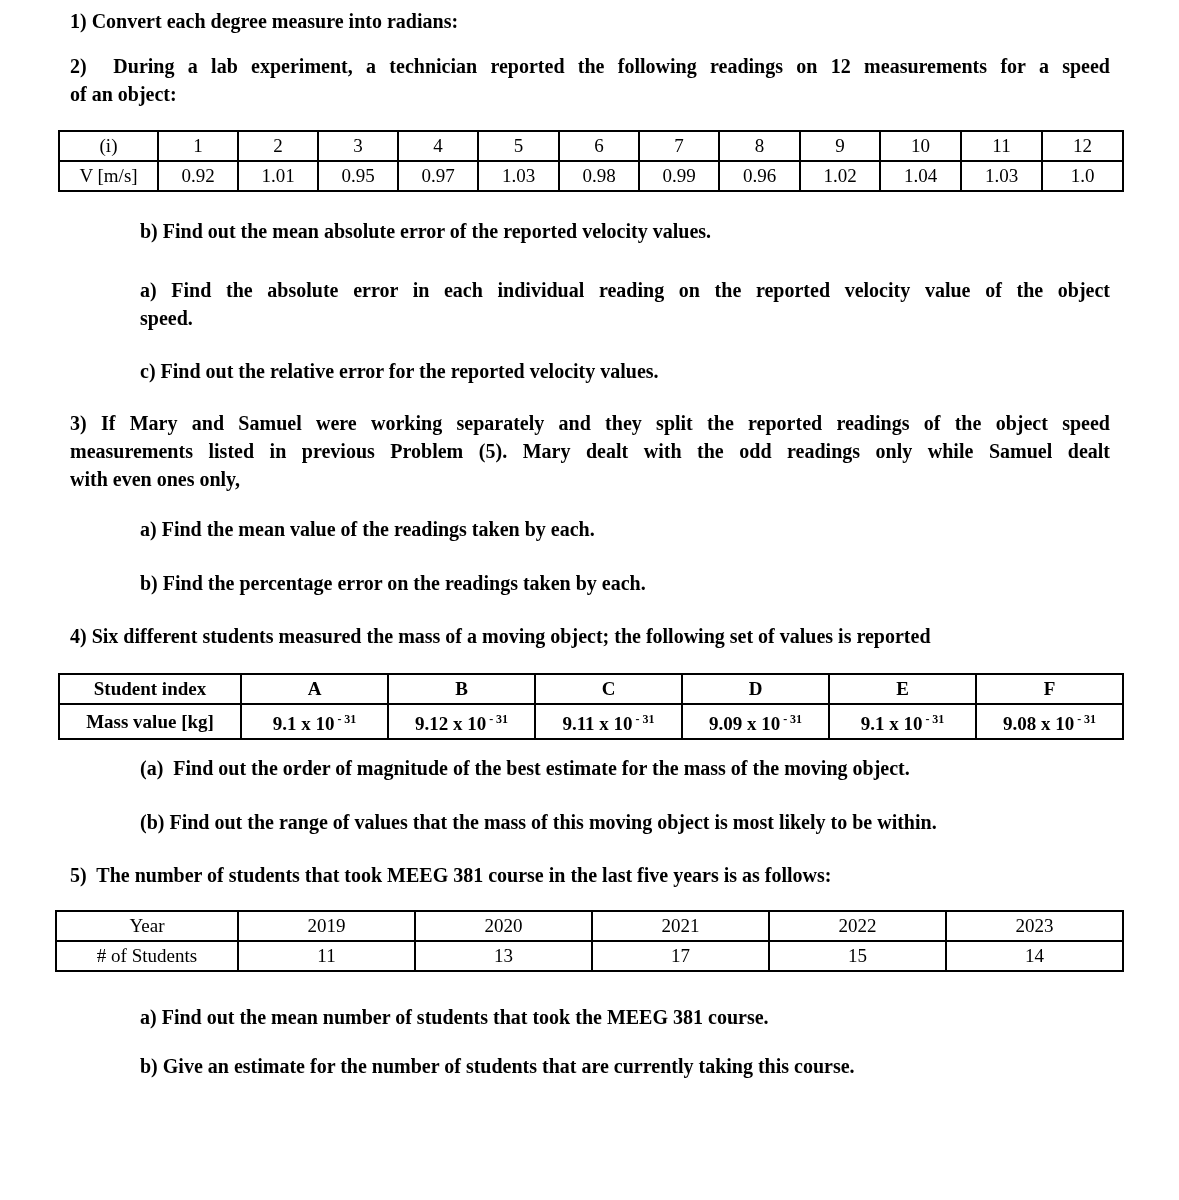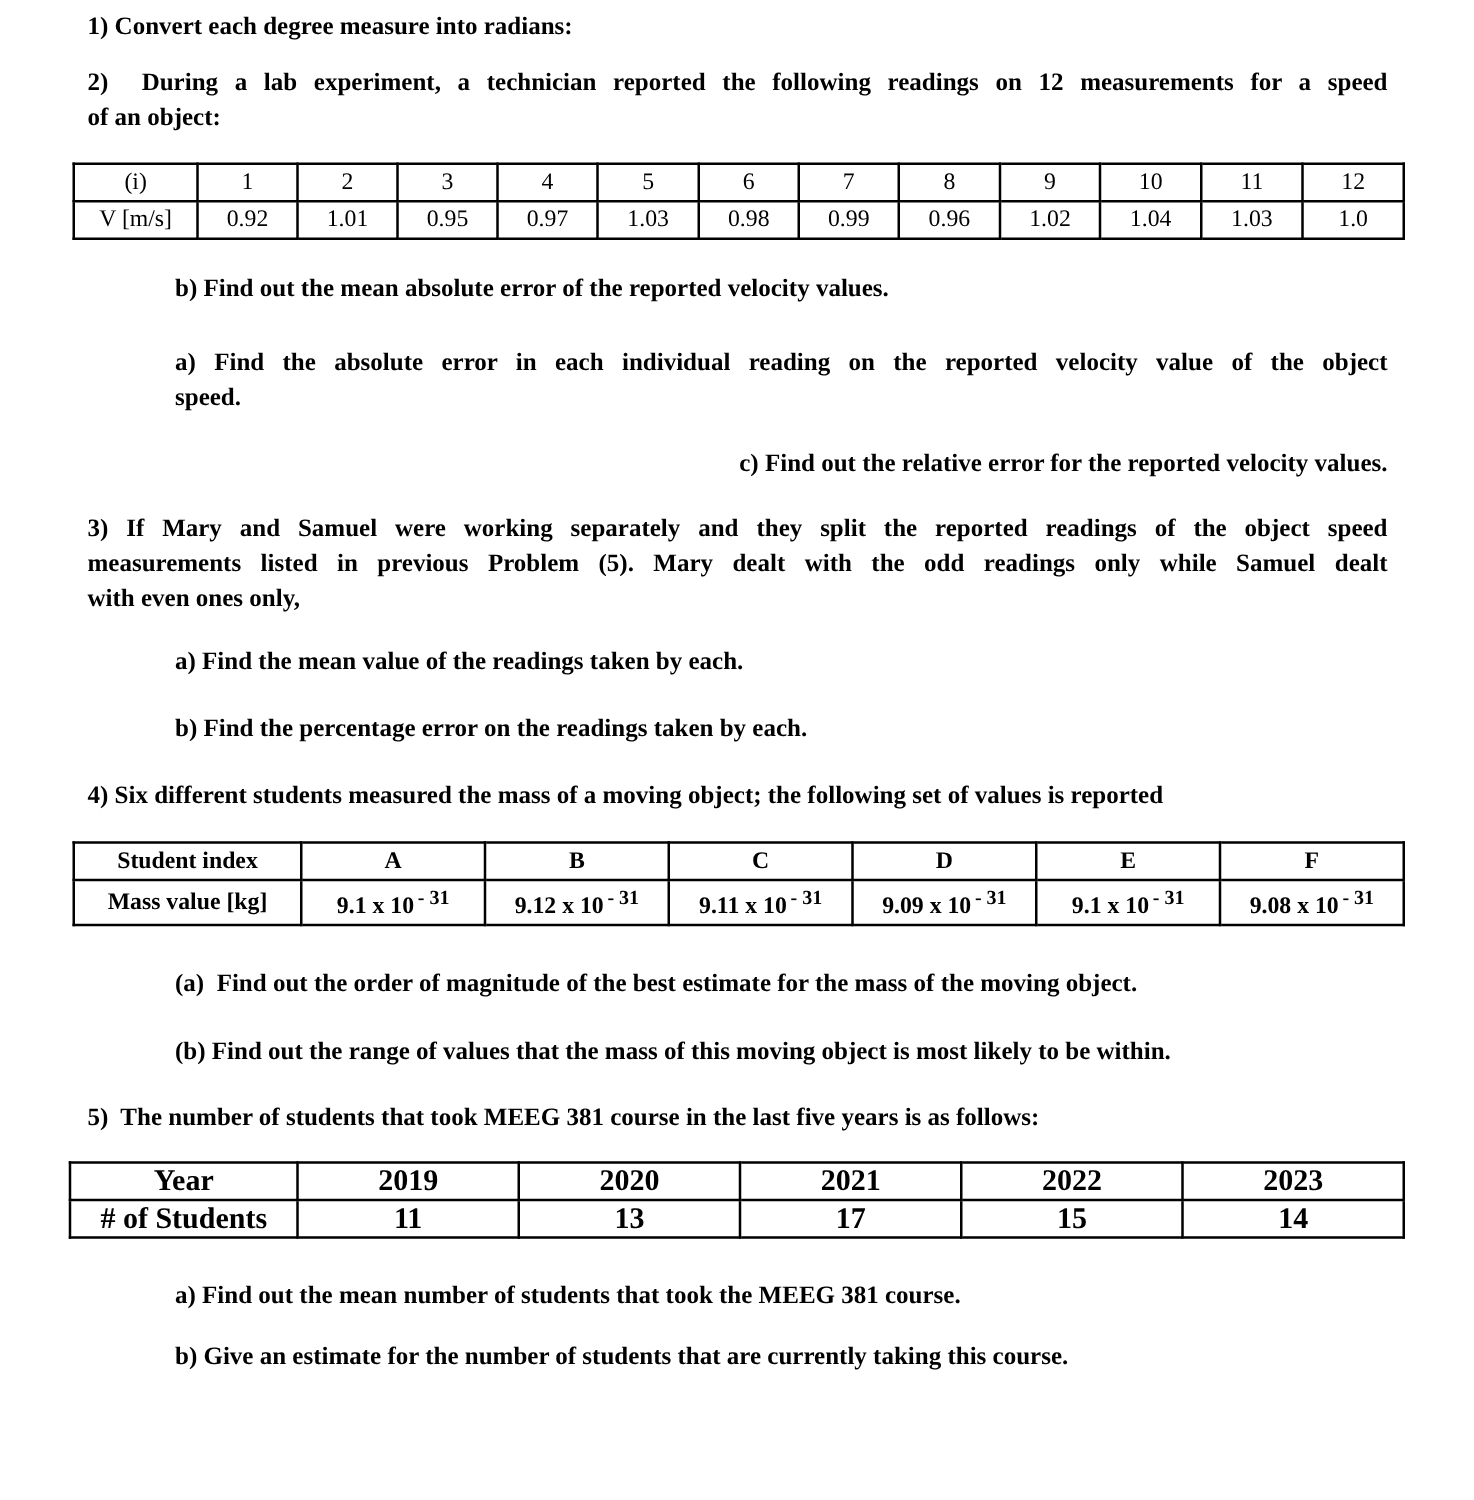--- a/index.html
+++ b/index.html
@@ -17,42 +17,42 @@
     padding-top: 7px;
     overflow: hidden;
   }
   .block { margin-left: 70px; width: 1040px; }
   .indent { margin-left: 140px; width: 970px; }
   .line { white-space: pre-wrap; }
   .just { text-align: justify; text-align-last: justify; }
   .options-row { display: flex; margin-left: 140px; margin-top: 20px; gap: 33px; }
   .option { white-space: pre-wrap; }
   sup.deg { font-size: 13px; font-weight: bold; }
-  sup.exp { font-size: 16px; font-weight: bold; white-space: pre; margin-left: 3px; }
+  sup.exp { font-size: 12px; font-weight: bold; white-space: pre; margin-left: 3px; }
 
   table { border-collapse: collapse; table-layout: fixed; background: #ffffff; }
   td { border: 2px solid #000000; text-align: center; vertical-align: middle; padding: 0; overflow: hidden; }
 
   .tbl-measure { margin-left: 58px; width: 1064px; margin-top: 22px; border: 2px solid #000; }
   .tbl-measure td { height: 27px; font-size: 19px; font-weight: normal; }
 
   .tbl-mass { margin-left: 58px; width: 1064px; margin-top: 23px; border: 2px solid #000; }
   .tbl-mass td { height: 27px; font-size: 19px; font-weight: bold; text-align: center; }
 
   .tbl-students { margin-left: 55px; width: 1067px; margin-top: 21px; border: 2px solid #000; }
-  .tbl-students td { height: 28px; font-size: 24px; font-weight: bold; }
+  .tbl-students td { height: 28px; font-size: 19px; font-weight: normal; }
   .m-p2 { margin-top: 17px; }
   .m-p2a { margin-top: 31px; }
   .m-p2b { margin-top: 25px; }
-  .m-p2c { margin-top: 25px; text-align: right; }
+  .m-p2c { margin-top: 25px; }
   .m-p3 { margin-top: 24px; }
   .m-p3a { margin-top: 22px; }
   .m-p3b { margin-top: 26px; }
   .m-p4 { margin-top: 25px; }
-  .m-p4a { margin-top: 32px; }
+  .m-p4a { margin-top: 14px; }
   .m-p4b { margin-top: 26px; }
   .m-p5 { margin-top: 25px; }
   .m-p5a { margin-top: 31px; }
   .m-p5b { margin-top: 21px; }
 </style>
 </head>
 <body>
 
 <div class="page">
 

